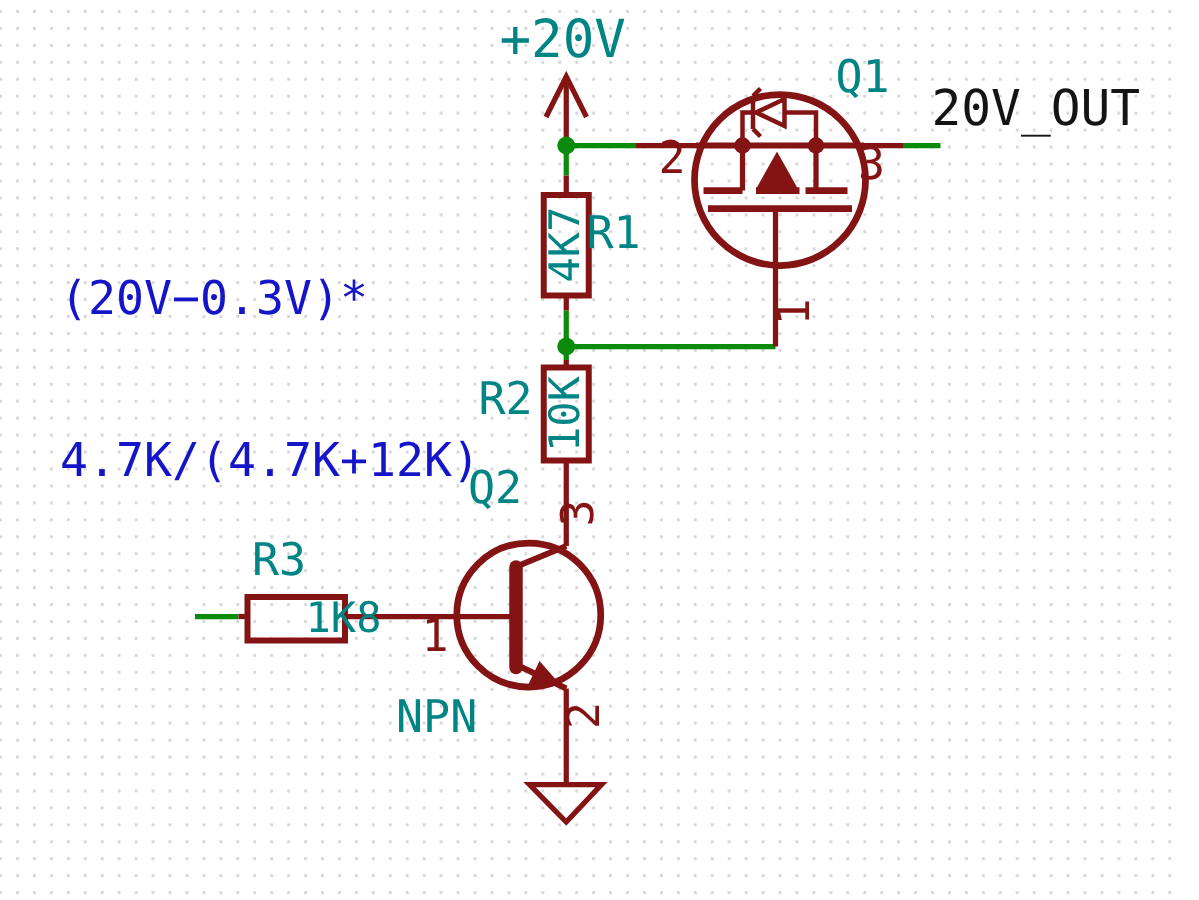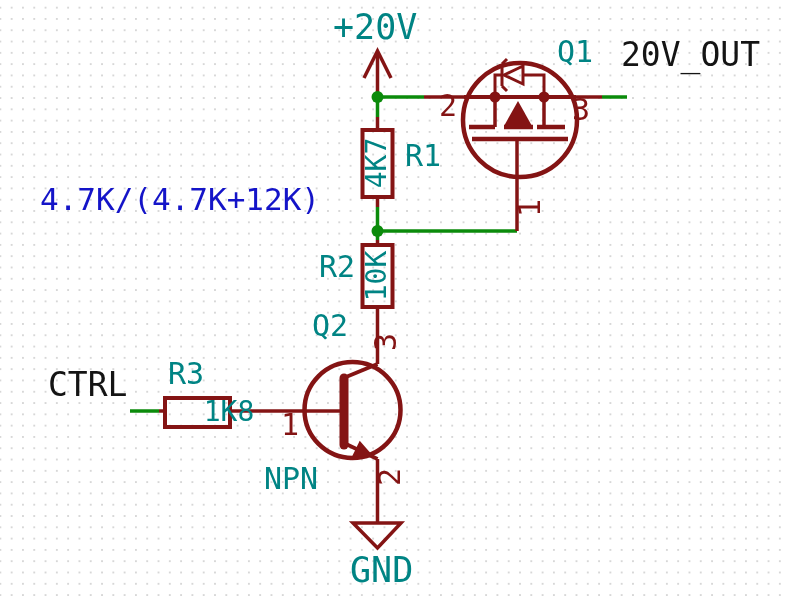--- a/index.html
+++ b/index.html
@@ -102,35 +102,34 @@
       <polygon class="symfill" points="374,457 352.3,456.1 359.7,440.7"></polygon>
       <line class="sym" x1="377.5" y1="459" x2="377.5" y2="523" stroke-width="3.5"></line>
     </g>
 
     <g>
       <polygon class="sym" points="353,523 401,523 377.5,548" stroke-width="3.5"></polygon>
     </g>
   </svg>
 
   <div class="lbl teal f35" style="left:333px;top:10px;">+20V</div>
-  <div class="lbl teal f35" style="left:350px;top:553px;">GND</div>
 
-  <div class="lbl blk f33" style="left:621px;top:38px;text-align:right;">20V_OUT</div>
-  <div class="lbl blk f33" style="left:48px;top:368px;">CTRL</div>
+  <div class="lbl blk f33" style="left:621px;top:55px;text-align:right;">20V_OUT</div>
 
   <div class="lbl blue note" style="left:40px;top:109px;">
+    <div>(20V−0.3V)*</div>
     <div>4.7K/(4.7K+12K)</div>
   </div>
 
   <div class="lbl teal f30" style="left:557px;top:37px;">Q1</div>
   <div class="lbl red f30 center" style="left:448px;top:106px;">2</div>
   <div class="lbl red f30 center" style="left:581px;top:110px;">3</div>
   <div class="lbl red f30 vert" style="left:530px;top:208px;">1</div>
 
-  <div class="lbl teal f30" style="left:405px;top:141px;text-align:center;">R1</div>
+  <div class="lbl teal f30" style="left:391px;top:141px;text-align:center;">R1</div>
   <div class="lbl teal f28 vert" style="left:377px;top:163px;">4K7</div>
 
   <div class="lbl teal f30" style="left:319px;top:252px;">R2</div>
   <div class="lbl teal f28 vert" style="left:377px;top:276px;">10K</div>
 
   <div class="lbl teal f30" style="left:168px;top:359px;">R3</div>
   <div class="lbl teal f28 center" style="left:197px;top:412px;margin-left:32px;">1K8</div>
 
   <div class="lbl teal f30" style="left:312px;top:311px;">Q2</div>
   <div class="lbl teal f30" style="left:264px;top:464px;">NPN</div>

